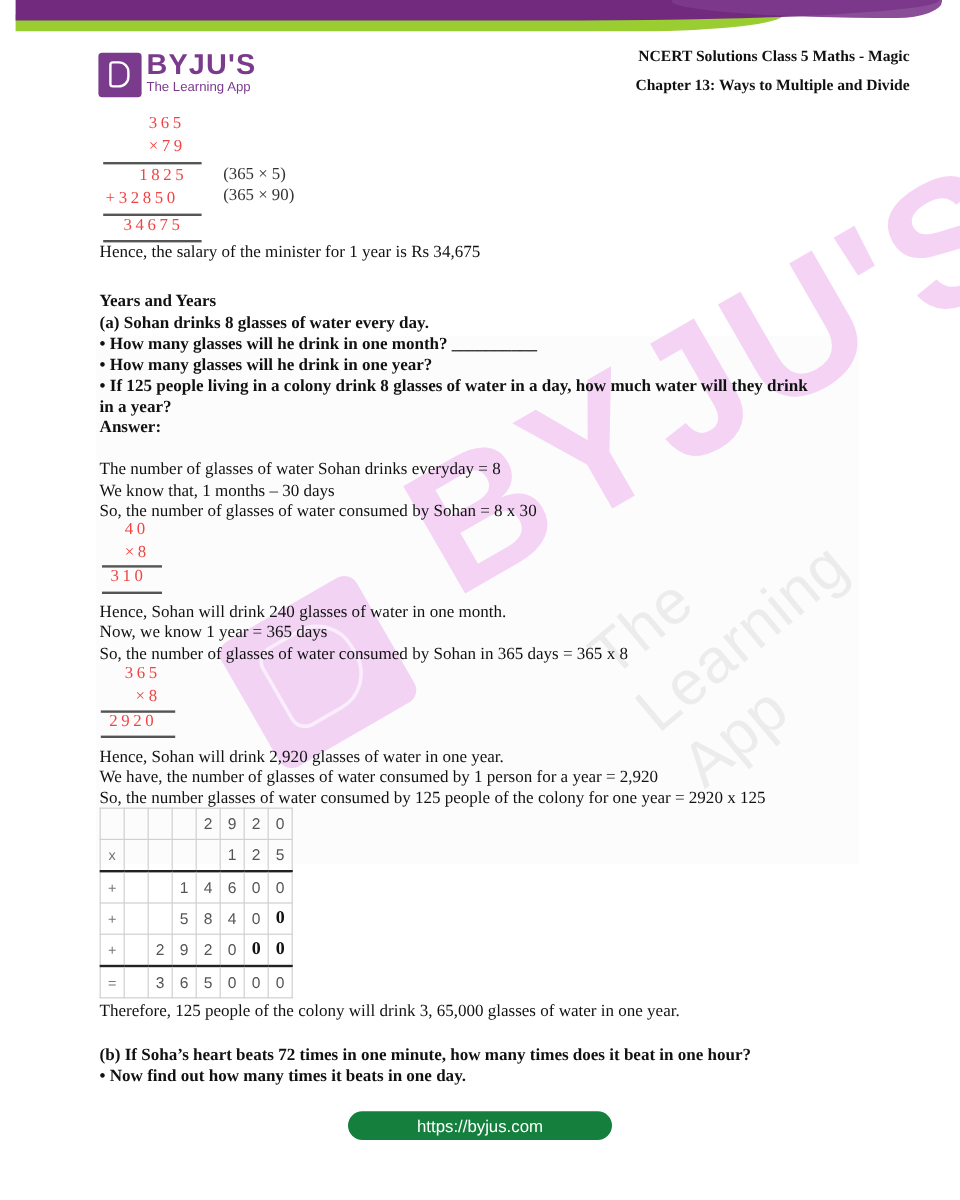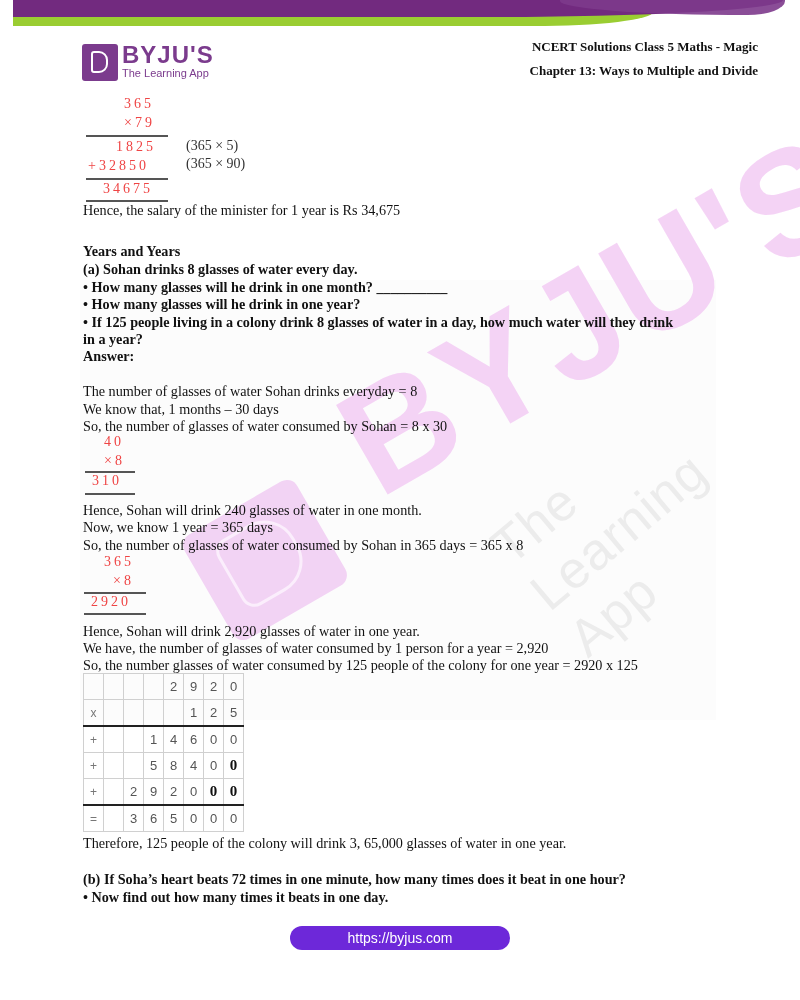--- a/index.html
+++ b/index.html
@@ -42,21 +42,21 @@
   .calc-rule { position:absolute; height:1.5px; background:#555; }
   .calc-note { position:absolute; font-size:14px; color:#333; }
 
   
   .grid { position:absolute; left:83px; top:673px; border-collapse:collapse; font-family:"Liberation Sans","DejaVu Sans",sans-serif; }
   .grid td { width:19px; height:25px; border:1px solid #d0d0d0; text-align:center; font-size:13px; color:#555; padding:0; }
   .grid td.sym { color:#777; font-size:12px; }
   .grid td.b { font-family:"Liberation Serif",serif; font-weight:bold; color:#111; font-size:15px; }
   .grid tr.thick-top td { border-top:2px solid #222; }
 
-  .footer-pill { position:absolute; left:290px; top:926px; width:220px; height:24px; background:#6d28d9; border-radius:12px;
+  .footer-pill { position:absolute; left:290px; top:926px; width:220px; height:24px; background:#15803d; border-radius:12px;
                  color:#fff; text-align:center; font-family:"Liberation Sans","DejaVu Sans",sans-serif; font-size:14px; line-height:24px; }
 </style>
 </head>
 <body>
 
 <div class="band-green"></div>
 <div class="band-purple"></div>
 <div class="band-purple2"></div>
 
 <div class="logo">

